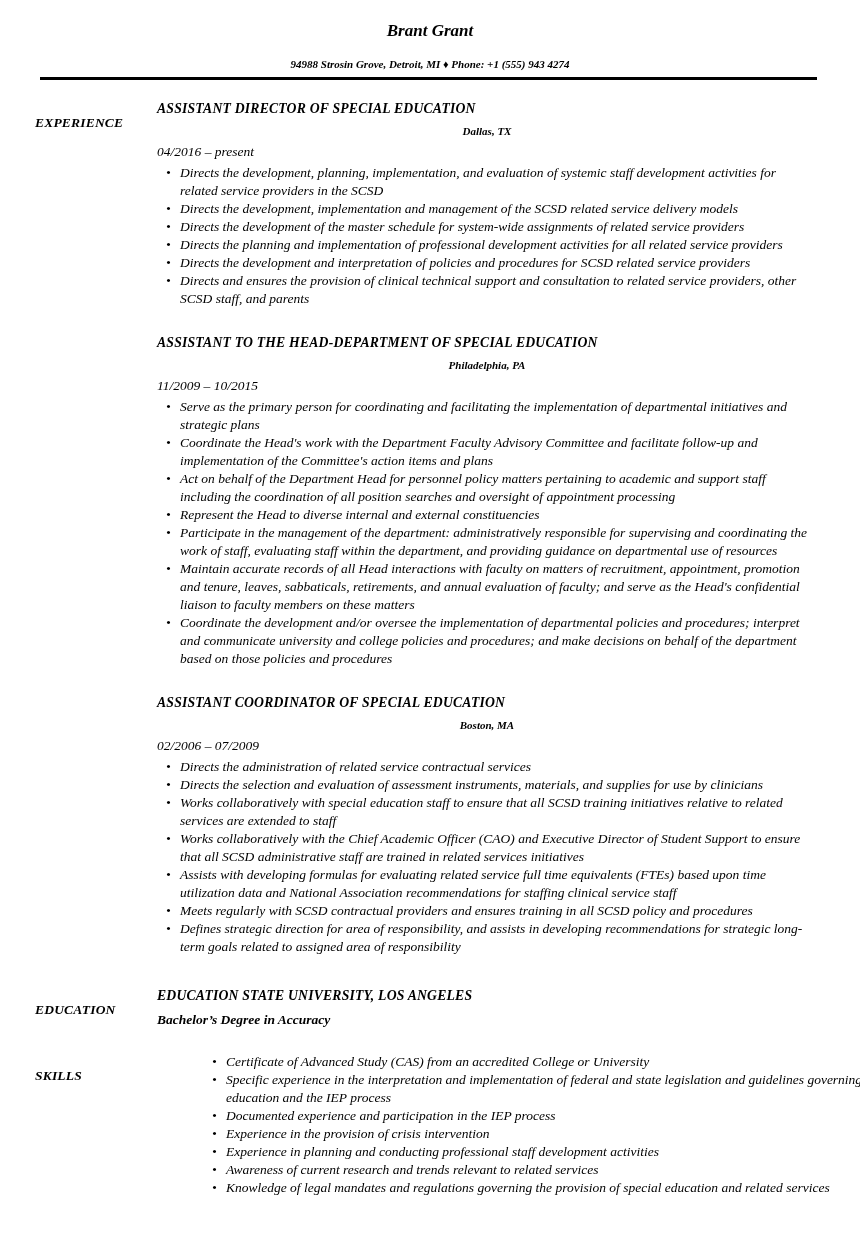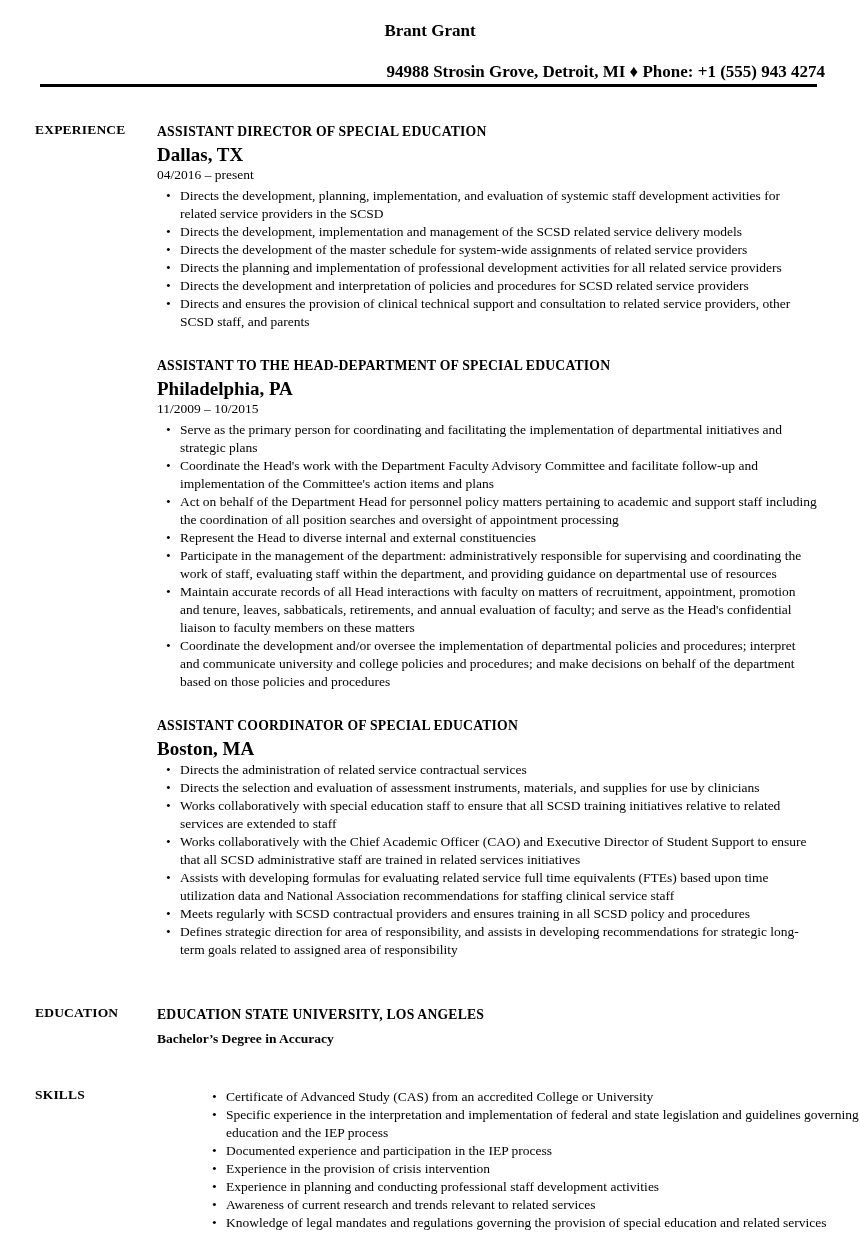--- a/index.html
+++ b/index.html
@@ -13,33 +13,34 @@
     overflow: hidden;
     font-family: "Liberation Serif", "DejaVu Serif", serif;
     color: #000000;
   }
   .page {
     box-sizing: border-box;
     width: 860px;
     height: 1240px;
     padding: 20px 35px 0 35px;
     overflow: hidden;
+    font-style: italic;
   }
   .name {
     text-align: center;
     font-weight: bold;
     font-size: 17px;
     line-height: 22px;
   }
   .contact {
-    text-align: right;
+    text-align: center;
     font-weight: bold;
-    font-size: 17px;
+    font-size: 11px;
     line-height: 17px;
-    margin-top: 21px;
+    margin-top: 14px;
   }
   .divider {
     height: 3px;
     background: #000000;
     margin: 4px 8px 0 5px;
   }
   .section {
     display: flex;
     align-items: flex-start;
   }
@@ -51,34 +52,34 @@
     flex-shrink: 0;
     font-weight: bold;
     font-size: 13.5px;
     line-height: 18px;
     letter-spacing: 0.2px;
     margin-top: 14px;
   }
   .section-content {
     width: 660px;
     flex-shrink: 0;
-    margin-top: 16px;
   }
   .job + .job { margin-top: 26px; }
   .job-title {
     font-weight: bold;
     font-size: 13.7px;
     line-height: 18px;
     letter-spacing: 0.2px;
   }
   .job-location {
     font-weight: bold;
-    font-size: 19px;
+    font-size: 11px;
     line-height: 17px;
     margin-top: 5px;
+    text-align: center;
   }
   .job-dates {
     font-size: 13.5px;
     line-height: 17px;
     margin-top: 3px;
   }
   ul.bullets {
     list-style: none;
     margin: 4px 0 0 0;
     padding: 0;
@@ -146,20 +147,21 @@
           <li>Represent the Head to diverse internal and external constituencies</li>
           <li>Participate in the management of the department: administratively responsible for supervising and coordinating the work of staff, evaluating staff within the department, and providing guidance on departmental use of resources</li>
           <li>Maintain accurate records of all Head interactions with faculty on matters of recruitment, appointment, promotion and tenure, leaves, sabbaticals, retirements, and annual evaluation of faculty; and serve as the Head's confidential liaison to faculty members on these matters</li>
           <li>Coordinate the development and/or oversee the implementation of departmental policies and procedures; interpret and communicate university and college policies and procedures; and make decisions on behalf of the department based on those policies and procedures</li>
         </ul>
       </div>
 
       <div class="job">
         <div class="job-title">ASSISTANT COORDINATOR OF SPECIAL EDUCATION</div>
         <div class="job-location">Boston, MA</div>
+        <div class="job-dates">02/2006 – 07/2009</div>
         <ul class="bullets">
           <li>Directs the administration of related service contractual services</li>
           <li>Directs the selection and evaluation of assessment instruments, materials, and supplies for use by clinicians</li>
           <li>Works collaboratively with special education staff to ensure that all SCSD training initiatives relative to related services are extended to staff</li>
           <li>Works collaboratively with the Chief Academic Officer (CAO) and Executive Director of Student Support to ensure that all SCSD administrative staff are trained in related services initiatives</li>
           <li>Assists with developing formulas for evaluating related service full time equivalents (FTEs) based upon time utilization data and National Association recommendations for staffing clinical service staff</li>
           <li>Meets regularly with SCSD contractual providers and ensures training in all SCSD policy and procedures</li>
           <li>Defines strategic direction for area of responsibility, and assists in developing recommendations for strategic long-term goals related to assigned area of responsibility</li>
         </ul>
       </div>

